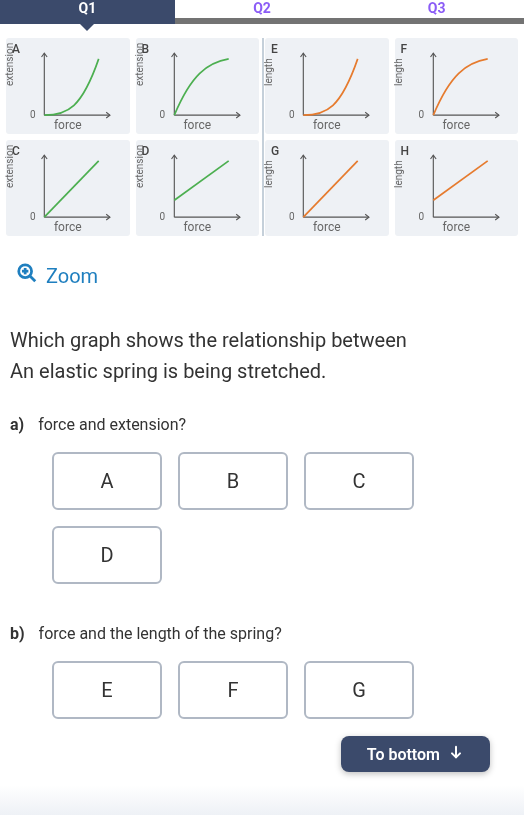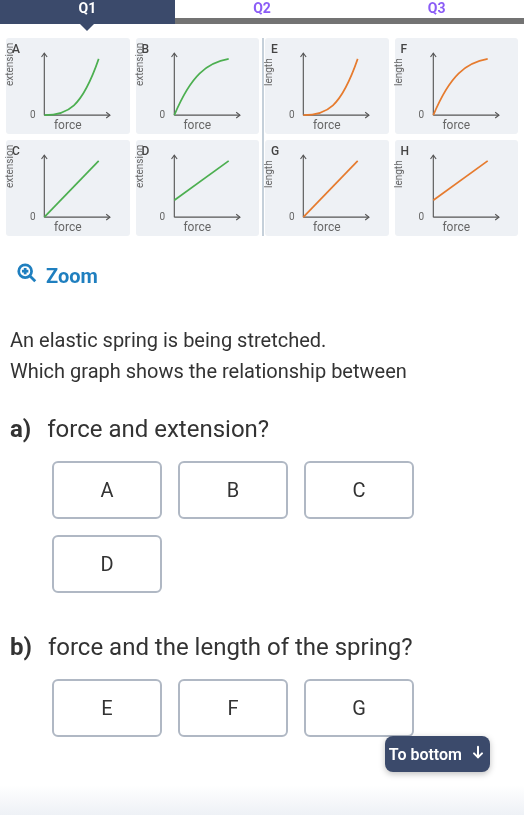--- a/index.html
+++ b/index.html
@@ -92,37 +92,37 @@
     font-size: 10px; color:#666;
   }
 
   
   .zoom {
     display: inline-flex;
     align-items: center;
     gap: 8px;
     margin: 26px 0 0 16px;
     color: #1f7fbf;
-    font-weight: 700;
+    font-weight: 400;
     font-size: 20px;
     cursor: pointer;
   }
   .zoom svg { width: 22px; height: 22px; }
 
   
   .qtext {
     margin: 36px 10px 0 10px;
     font-size: 20px;
     line-height: 1.55;
     color: #333;
   }
 
   .part {
     margin: 28px 10px 0 10px;
-    font-size: 24px;
+    font-size: 16px;
     color: #333;
   }
   .part b { font-weight: 700; margin-right: 10px; }
 
   .options {
     display: flex;
     flex-wrap: wrap;
     gap: 16px;
     margin: 18px 0 0 52px;
   }
@@ -140,21 +140,21 @@
     cursor: pointer;
   }
 
   .to-bottom {
     position: absolute;
     right: 34px;
     top: 736px;
     background: #3b4a6b;
     color: #fff;
     border-radius: 8px;
-    padding: 8px 4px;
+    padding: 8px 26px;
     font-size: 16px;
     font-weight: 600;
     display: inline-flex;
     align-items: center;
     gap: 8px;
     cursor: pointer;
     box-shadow: 0 2px 6px rgba(0,0,0,.25);
   }
   .to-bottom svg { width: 16px; height: 16px; }
 
@@ -294,22 +294,22 @@
       <line x1="15" y1="15" x2="21" y2="21"></line>
       <line x1="10" y1="6.5" x2="10" y2="13.5"></line>
       <line x1="6.5" y1="10" x2="13.5" y2="10"></line>
     </svg>
   </span>
   <span>Zoom</span>
 </div>
 
 
 <div class="qtext">
+  <div>Which graph shows the relationship between</div>
   <div>An elastic spring is being stretched.</div>
-  <div>Which graph shows the relationship between</div>
 </div>
 
 
 <div class="part">
   <b>a)</b>
   <span>force and extension?</span>
 </div>
 <div class="options">
   <div class="opt">A</div>
   <div class="opt">B</div>

